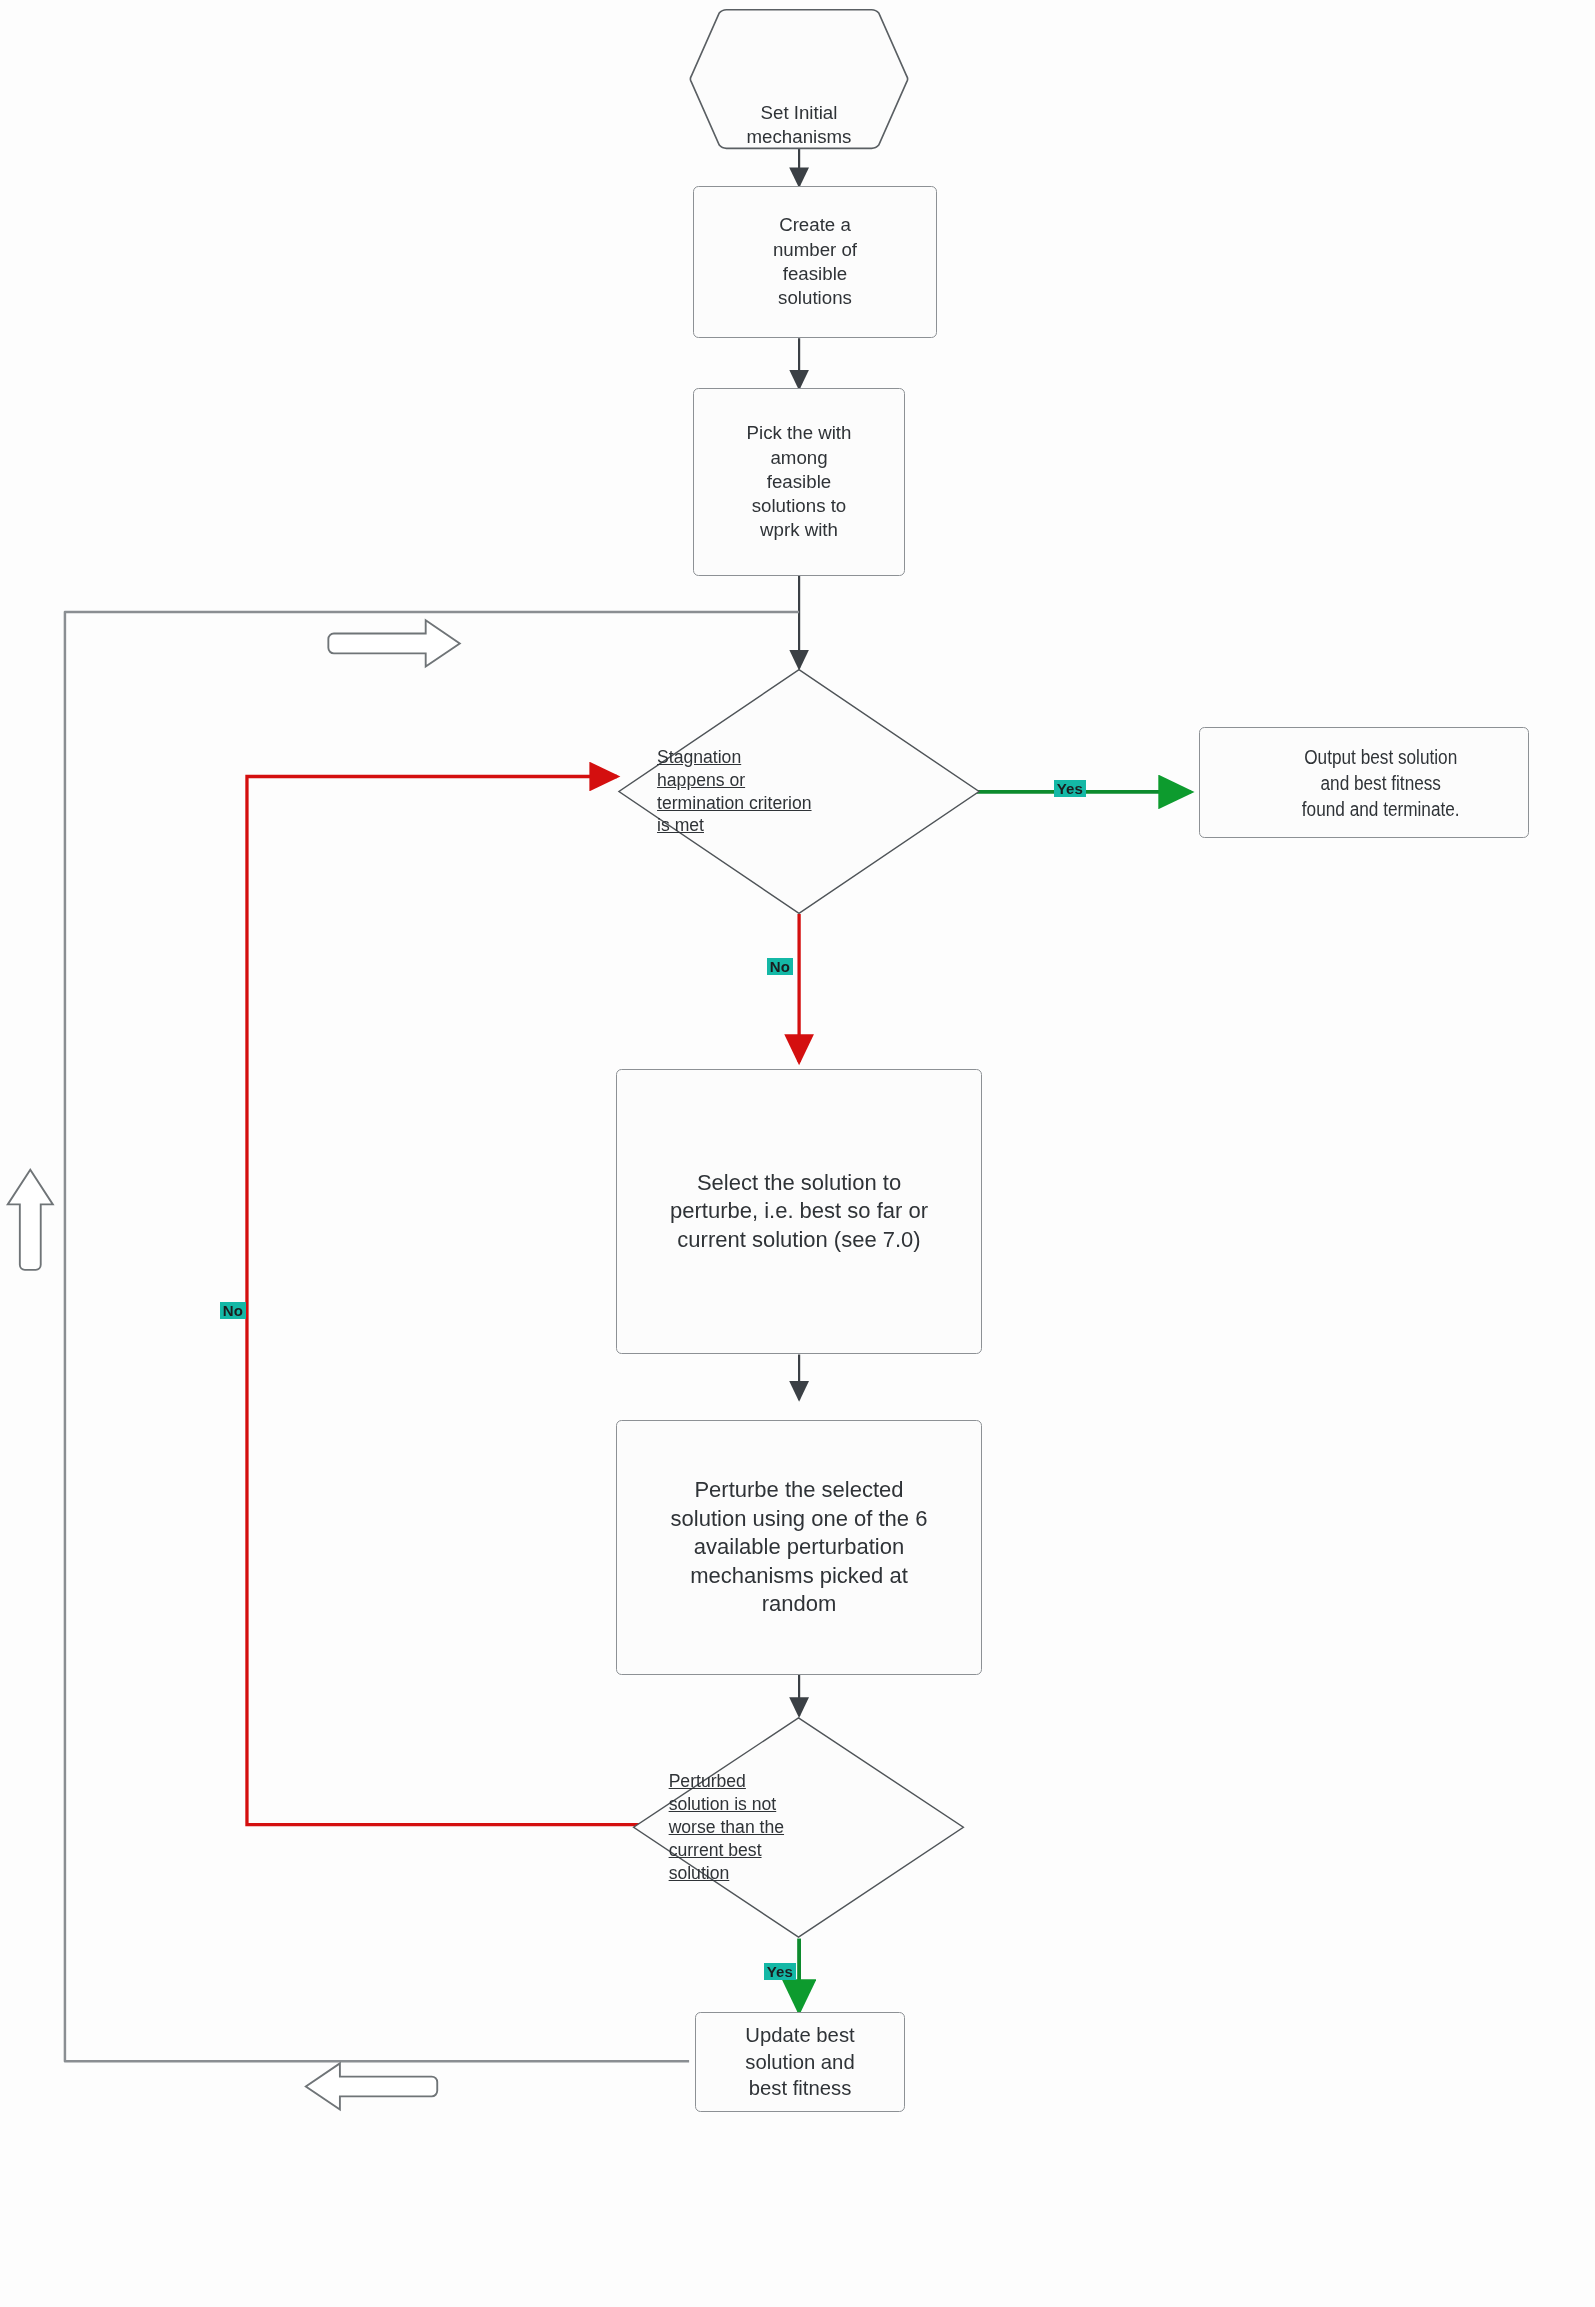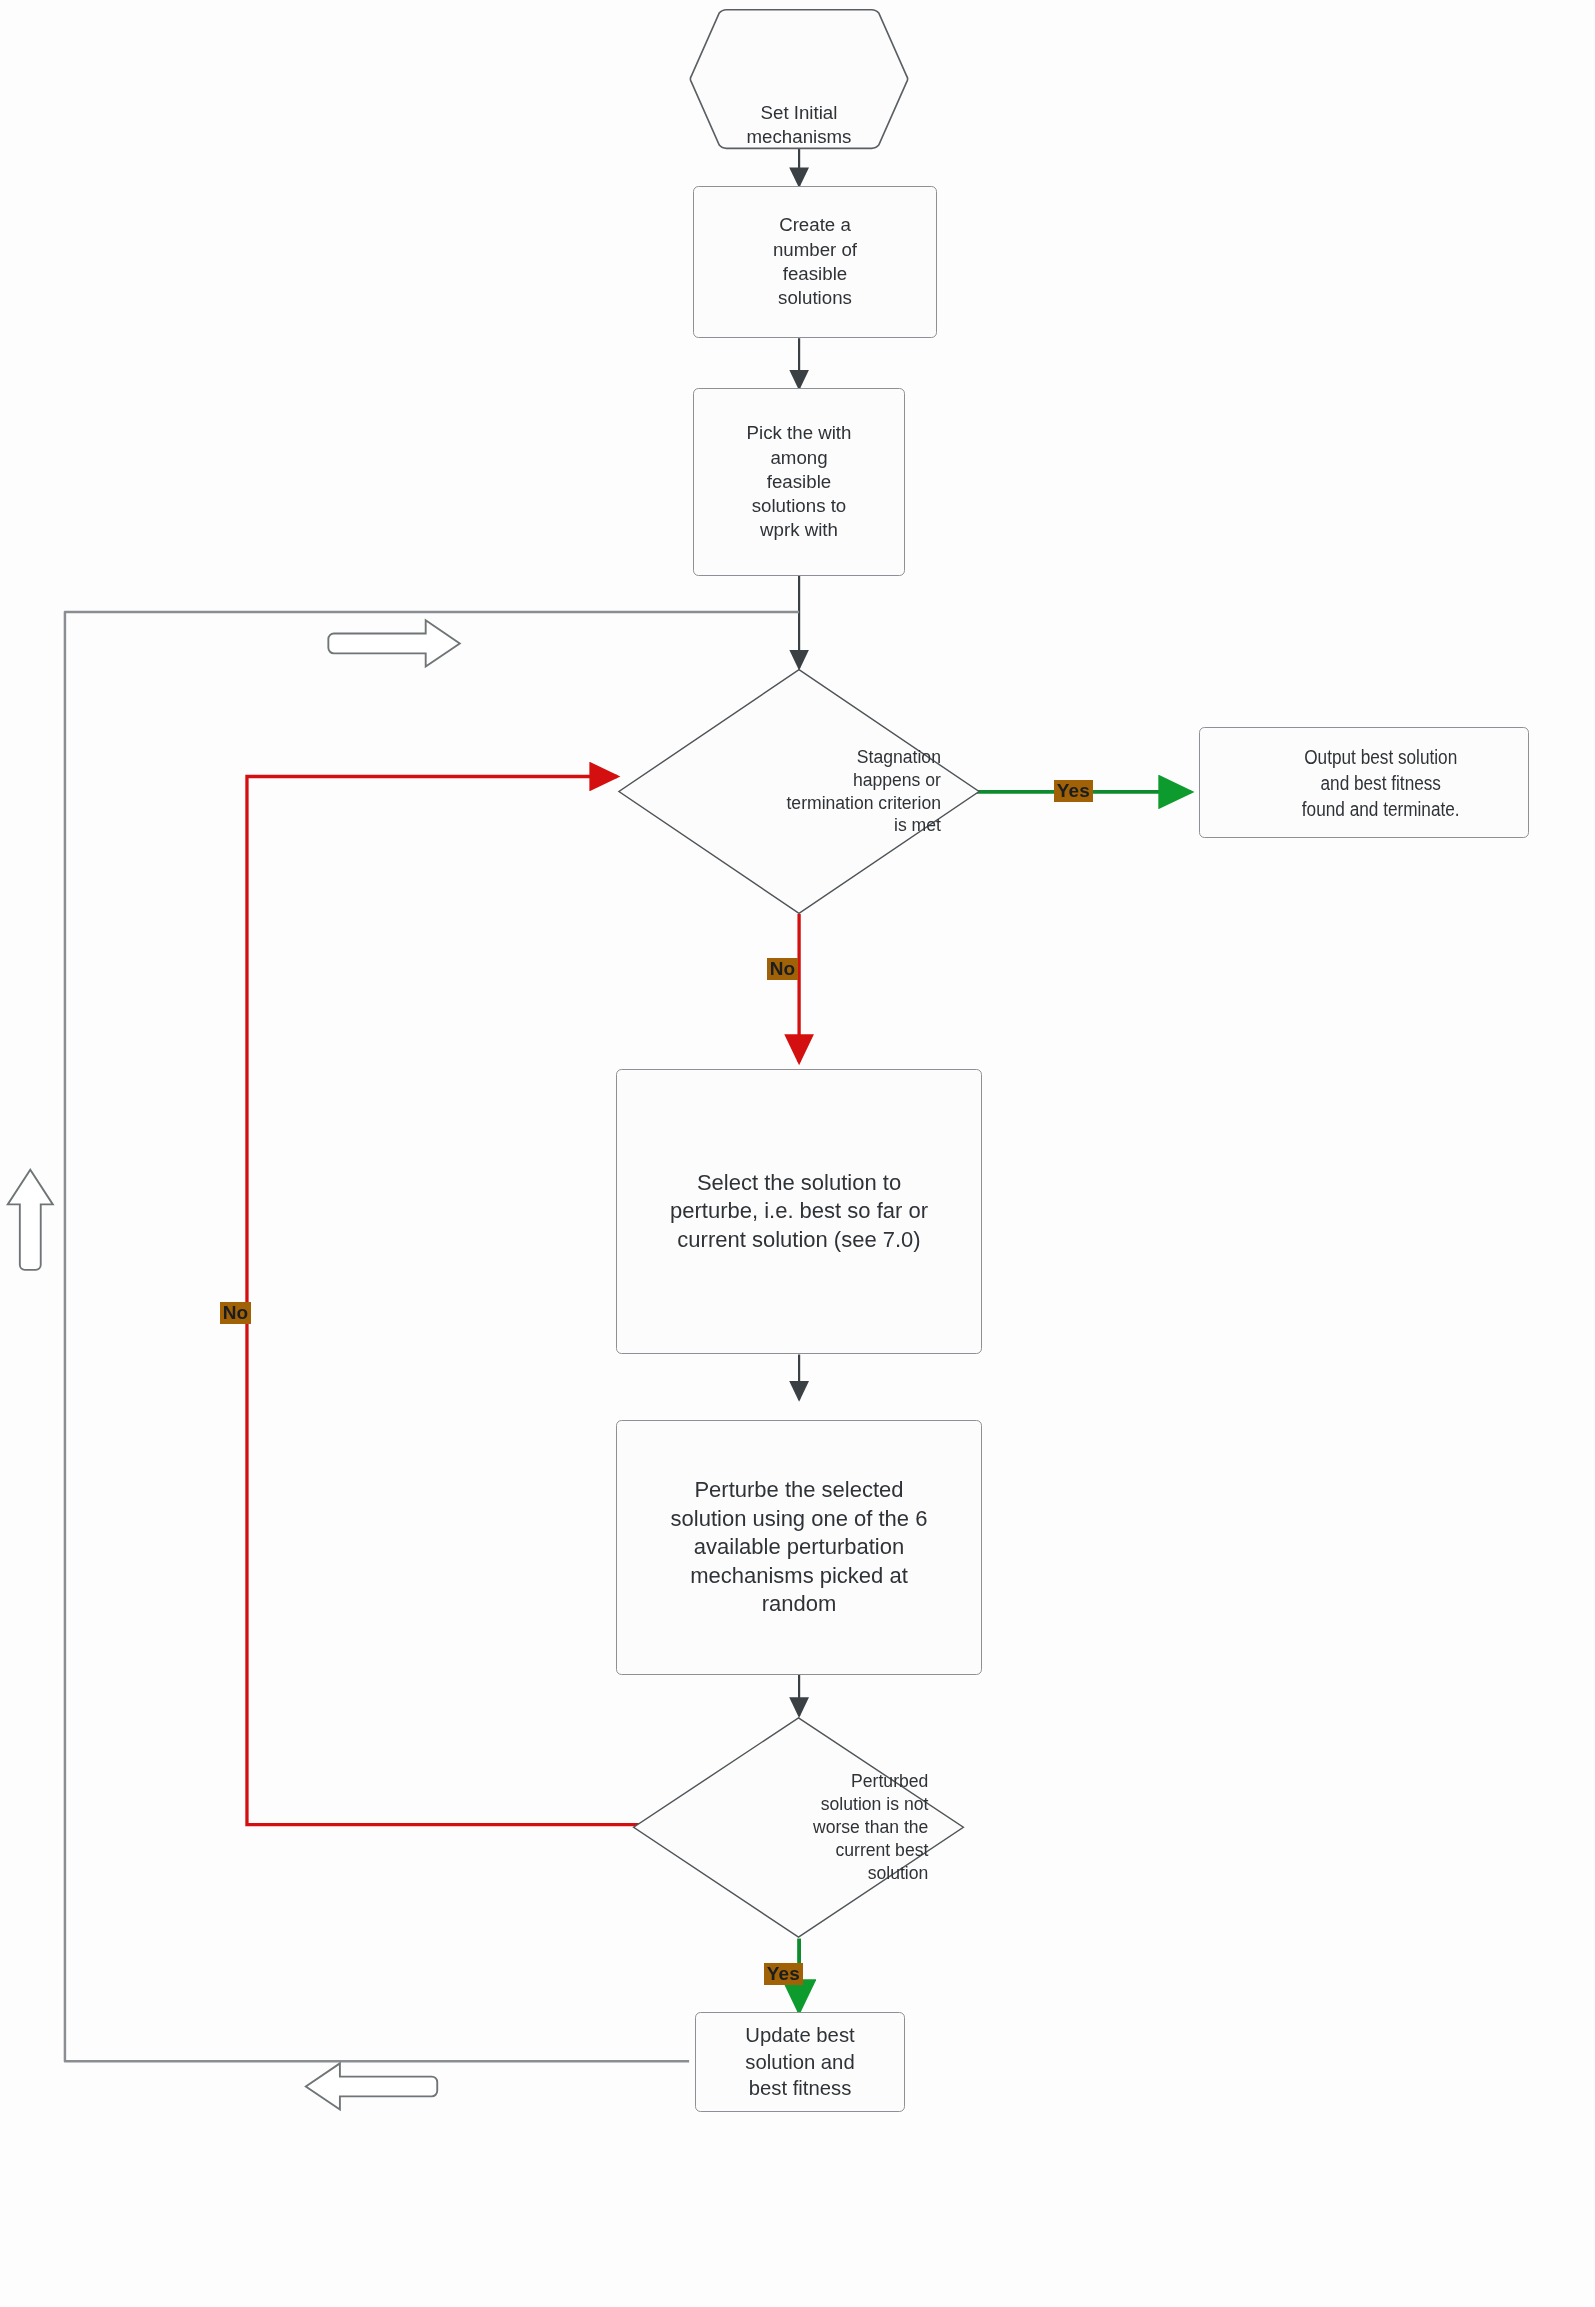--- a/index.html
+++ b/index.html
@@ -47,34 +47,35 @@
   }
   .hexwrap svg.hexbg{
     position:absolute; left:0; top:0;
   }
   .hexwrap .htxt{ position:relative; z-index:2; }
   .diamondwrap{
     position:absolute;
     display:flex;
     align-items:center;
     justify-content:center;
-    text-align:right;
+    text-align:left;
     color:#2f3337;
     line-height:1.30;
+    text-decoration:underline;
   }
   .diamondwrap svg.dbg{ position:absolute; left:0; top:0; }
   .diamondwrap .dtxt{ position:relative; z-index:2; width:78%; }
 
   .edge-label{
     position:absolute;
     font-weight:bold;
-    font-size:19px;
+    font-size:15px;
     color:#1b1d1f;
     letter-spacing:0.2px;
-    background:#a16207;
+    background:#14b8a6;
     padding:0 2.7px;
     white-space:nowrap;
   }
   .cond{ font-size:17.6px; }
   .txt34{ font-size:18.7px; }
   .txt33{ font-size:22px; }
   .txt37{ font-size:20.3px; }
   .outboxtext{
     font-size:20px;
     transform:scaleX(0.86);

